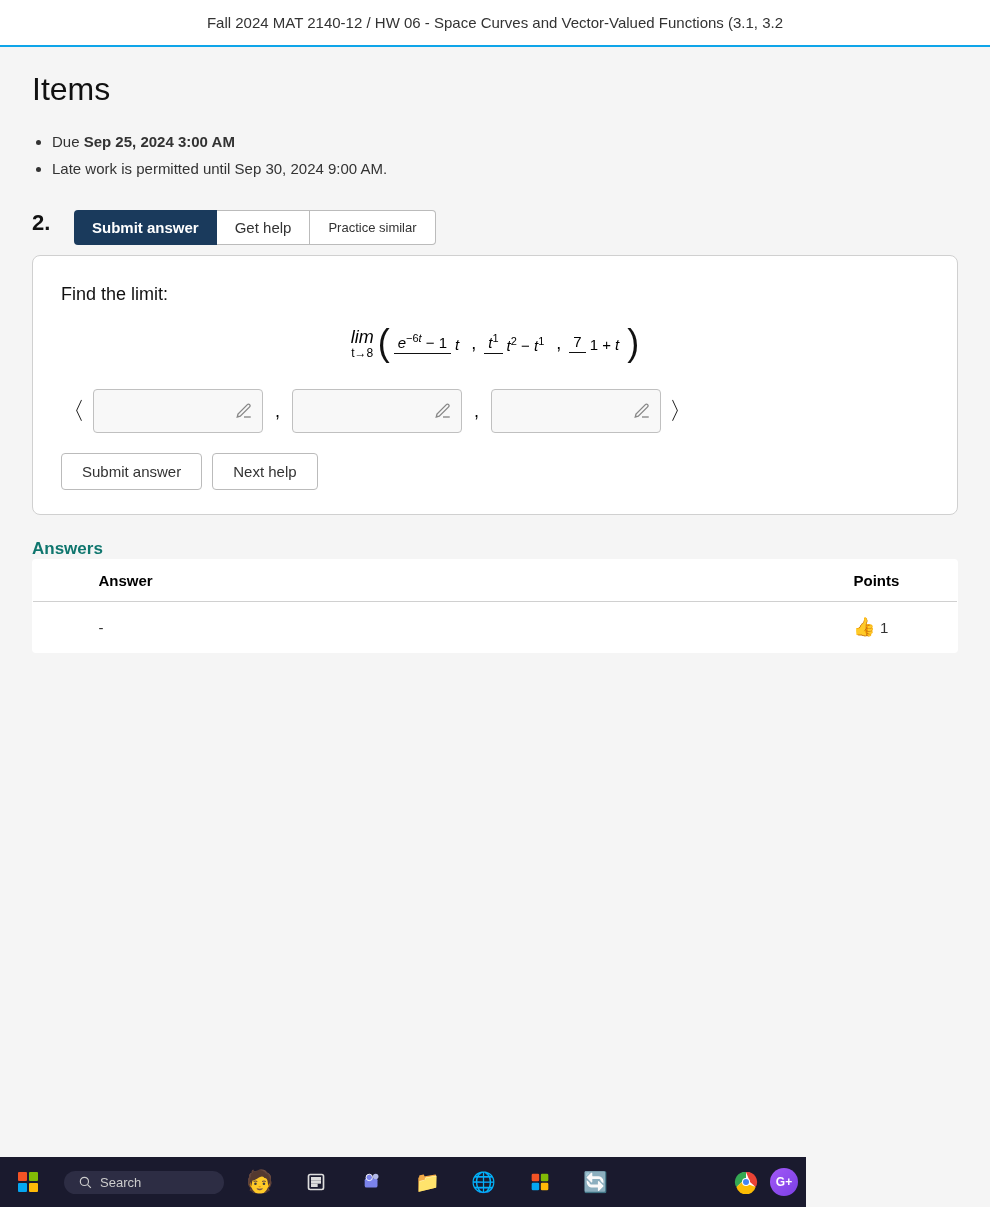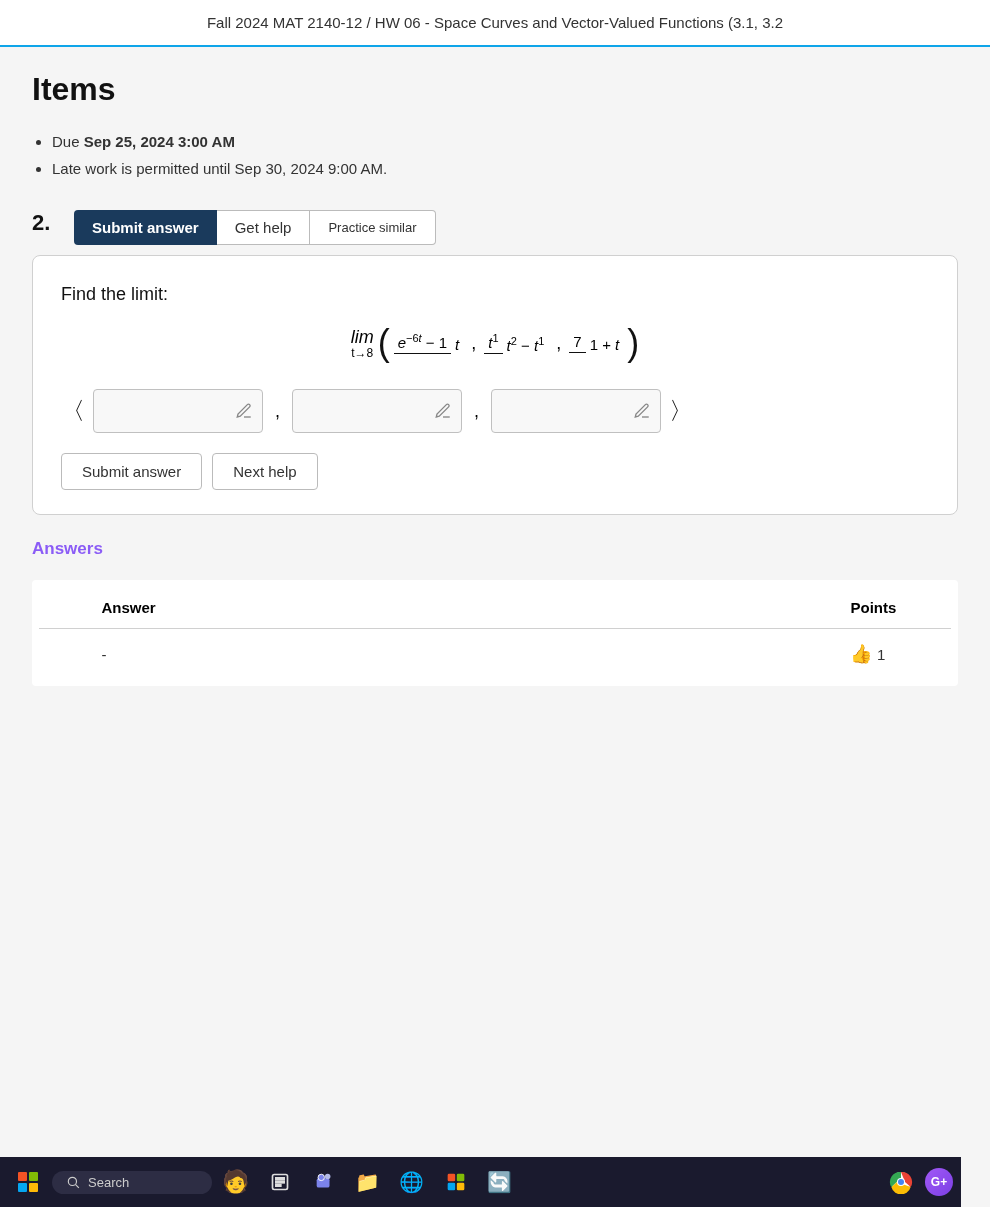--- a/index.html
+++ b/index.html
@@ -26,21 +26,21 @@
 
     
     .main-content {
       background: #f5f5f5;
       padding: 24px 32px;
     }
 
     
     .page-title {
       font-size: 32px;
-      font-weight: 700;
+      font-weight: 400;
       color: #111;
       margin-bottom: 20px;
     }
 
     
     .due-dates {
       margin-bottom: 28px;
       font-size: 15px;
       color: #333;
       line-height: 1.8;
@@ -230,28 +230,28 @@
       cursor: pointer;
     }
 
     
     .answers-section {
       margin-top: 10px;
     }
     .answers-title {
       font-size: 17px;
       font-weight: 600;
-      color: #8b5cf6;
-      margin-bottom: 21px;
+      color: #0f766e;
+      margin-bottom: 0;
     }
     .answers-table {
       width: 100%;
       border-collapse: collapse;
       background: #fff;
-      border: 7px solid #ec4899;
+      border: 1px solid #ec4899;
       border-radius: 4px;
       overflow: hidden;
     }
     .answers-table th {
       text-align: left;
       padding: 12px 16px;
       font-size: 15px;
       font-weight: 600;
       border-bottom: 1px solid #d0d0d0;
       background: #fff;
@@ -277,27 +277,27 @@
     .thumbs-icon {
       font-size: 18px;
       color: #666;
     }
 
     
     .taskbar {
       position: fixed;
       bottom: 0;
       left: 0;
-      width: 961px;
+      width: 806px;
       height: 50px;
       background: #1a1a2e;
       display: flex;
       align-items: center;
       padding: 0 8px;
-      gap: 4px;
+      gap: 16px;
       z-index: 100;
     }
     .taskbar-windows-btn {
       width: 40px;
       height: 40px;
       display: flex;
       align-items: center;
       justify-content: center;
       cursor: pointer;
       border-radius: 4px;

